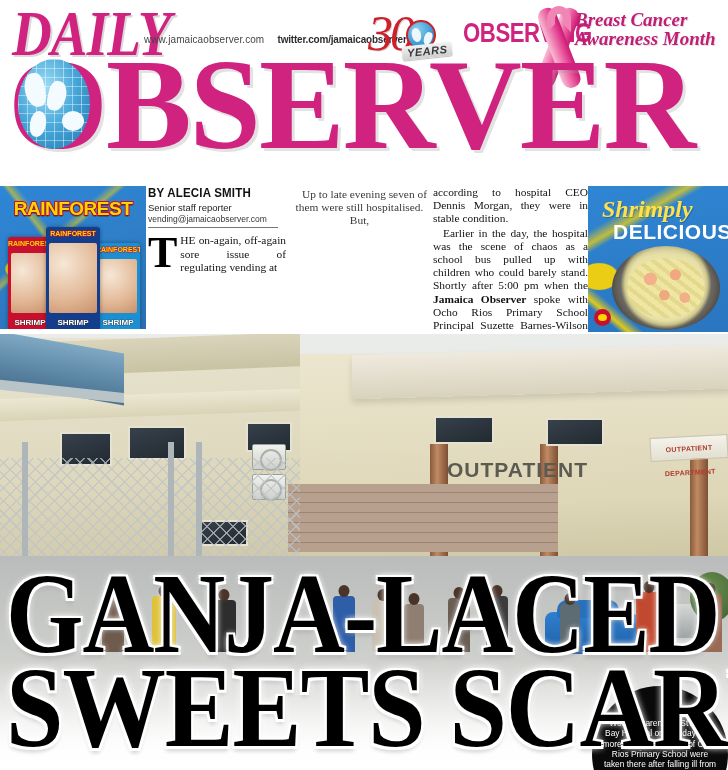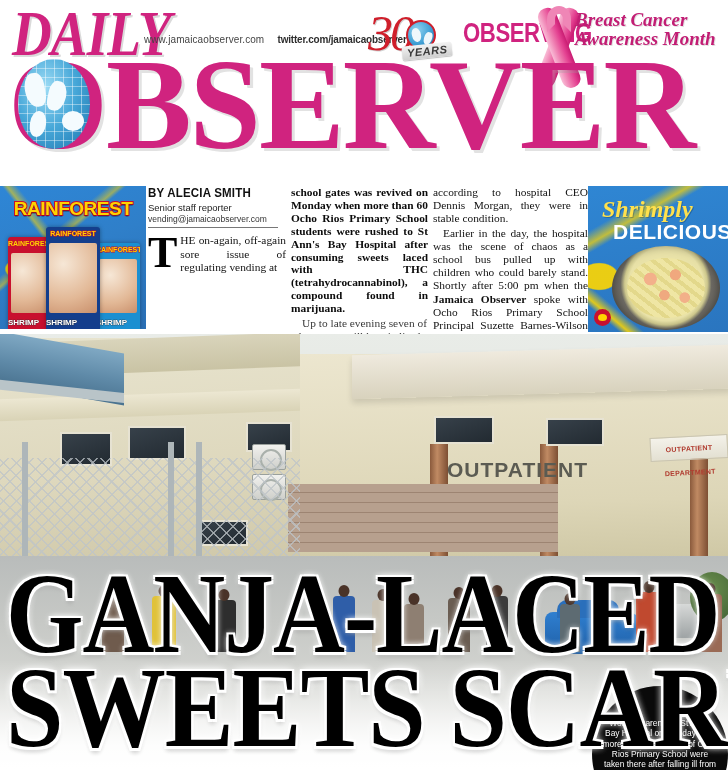--- a/index.html
+++ b/index.html
@@ -132,21 +132,21 @@
     -webkit-text-stroke: 2px #c8102e; paint-order: stroke fill;
     text-shadow: 0 2px 0 rgba(0,0,0,.25);
   }
   .ad-left .pack { position:absolute; bottom:0; border-radius:3px 3px 0 0; overflow:hidden;
                    box-shadow: 0 0 4px rgba(0,0,0,.35); }
   .ad-left .pack .t { font-family:"Liberation Sans",sans-serif; font-weight:bold; font-size:7px;
                       color:#ffd400; text-align:center; padding-top:3px; -webkit-text-stroke:1px #c8102e; paint-order: stroke fill;}
   .ad-left .pack .img { position:absolute; left:3px; right:3px; top:16px; bottom:16px;
                         background: radial-gradient(circle at 30% 30%, #f6e7d6, #e2b896 60%, #c98f6b 100%);
                         border-radius:2px; }
-  .ad-left .pack .b { position:absolute; left:0; right:0; bottom:2px; 
+  .ad-left .pack .b { position:absolute; left:0; right:0; bottom:2px; text-align:center;
                       font-family:"Liberation Sans",sans-serif; font-weight:bold; font-size:8px; color:#fff;
                       -webkit-text-stroke:.6px #333; paint-order: stroke fill; margin-top: 12px; }
   .ad-left .p1 { left:8px;  width:44px; height:92px; background:#c8102e; }
   .ad-left .p3 { right:6px; width:44px; height:86px; background:#1b8fd1; }
   .ad-left .p2 { left:46px; width:54px; height:102px; background:#143e8c; z-index:2; }
 
   .ad-right { position: absolute; left: 588px; top: 186px; width: 140px; height: 146px; overflow:hidden;
               background: linear-gradient(170deg,#2f86d3 0%, #2a75bf 100%); }
   .ad-right .splash { position:absolute; inset:0;
     background:
@@ -367,21 +367,20 @@
     <div class="col col-a">
       <div class="byline">BY ALECIA SMITH</div>
       <div class="byrole">Senior staff reporter</div>
       <div class="bymail">vending@jamaicaobserver.com</div>
       <div class="lede">
         <span class="dropcap">T</span><span>HE on-again, off-again sore issue of regulating vending at</span>
       </div>
     </div>
 
     <div class="col col-b">
-      <div class="body-bold">school gates was revived on Monday when more than 60 Ocho Rios Primary School students were rushed to St Ann's Bay Hospital after consuming sweets laced with THC (tetrahydrocannabinol), a compound found in marijuana.</div>
       <div class="body-reg indent fade-c" style="margin-top:2px;text-align:center;">Up to late evening seven of them were still hospitalised. But,</div>
     </div>
 
     <div class="col col-c">
       <div class="body-reg">according to hospital CEO Dennis Morgan, they were in stable condition.</div>
       <div class="body-reg indent" style="margin-top:1px;">
         <span>Earlier in the day, the hospital was the scene of chaos as a school bus pulled up with children who could barely stand. Shortly after 5:00 pm when the </span><b>Jamaica Observer</b><span> spoke with Ocho Rios Primary School Principal Suzette Barnes-Wilson she</span>
       </div>
     </div>
 

